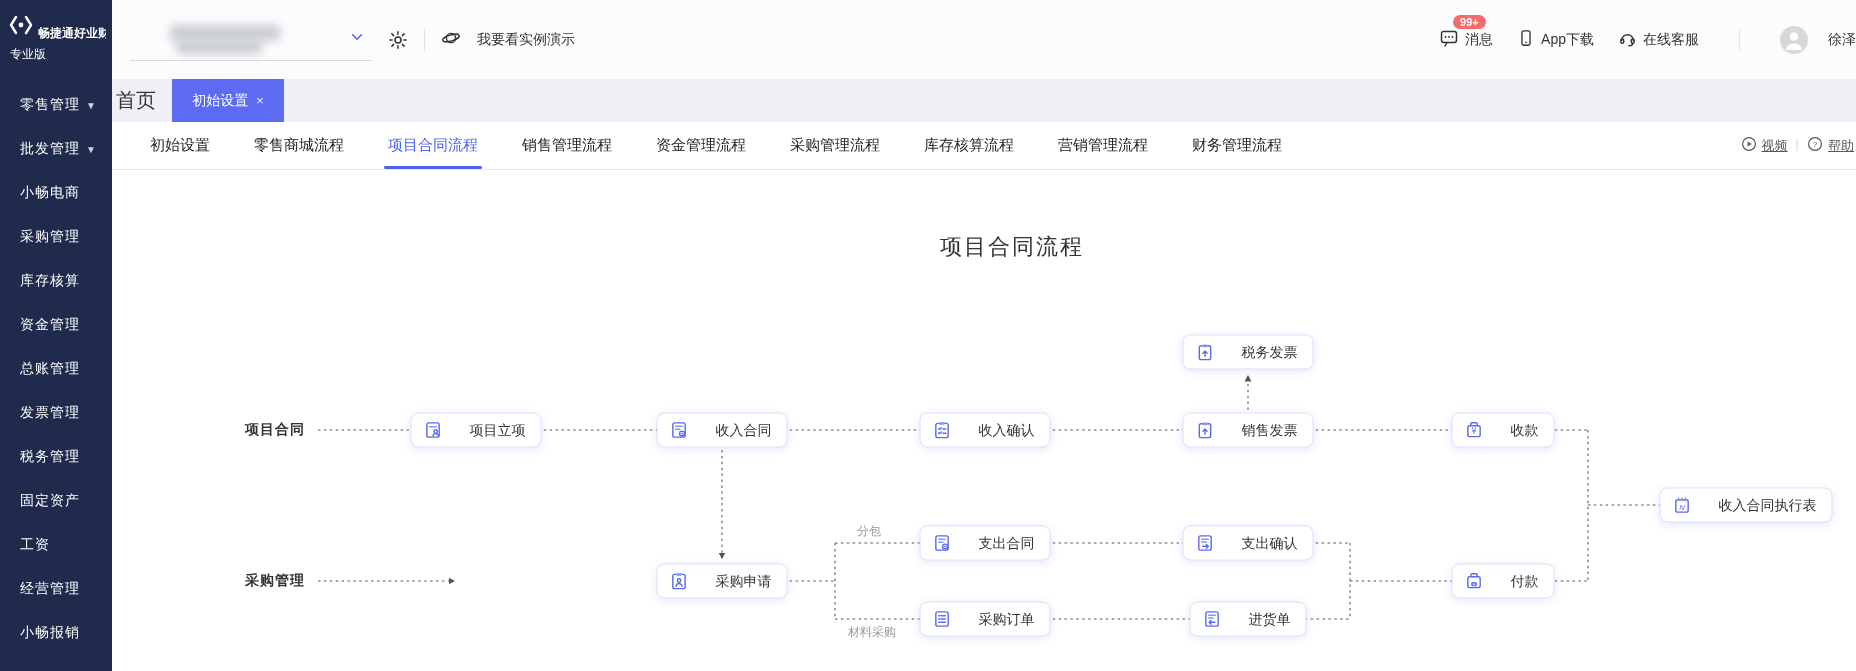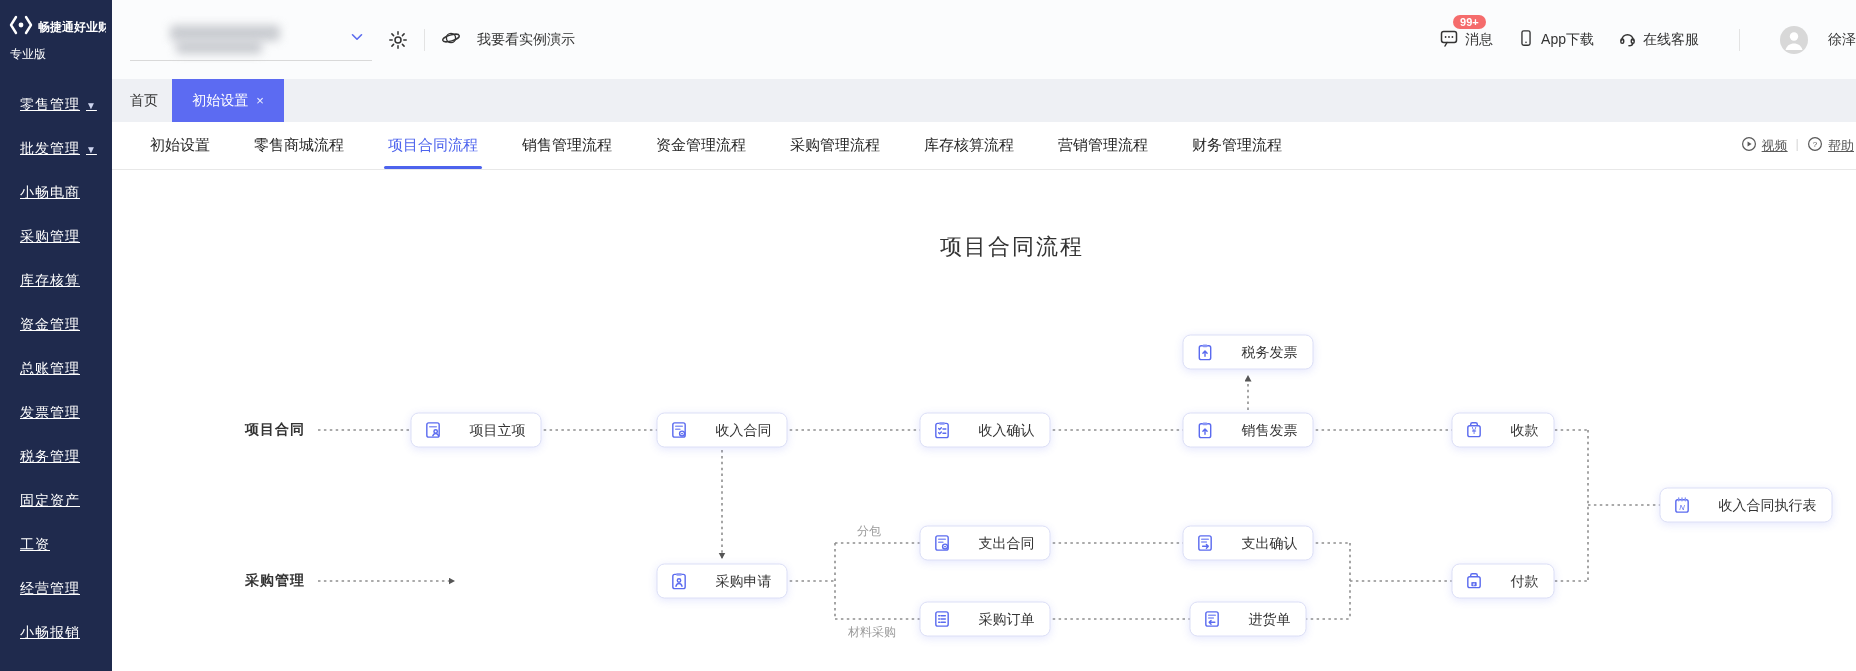--- a/index.html
+++ b/index.html
@@ -3,24 +3,24 @@
 <meta charset="utf-8">
 <style>
   * { margin:0; padding:0; box-sizing:border-box; }
   html,body { width:1856px; height:671px; overflow:hidden; background:#fff;
     font-family:"Liberation Sans","DejaVu Sans",sans-serif; }
   .app { position:relative; width:1856px; height:671px; display:flex; overflow:hidden; }
 
   
   .sidebar { width:112px; min-width:112px; height:671px; background:#1F2A4D; color:#fff; z-index:5; }
   .logo { padding:12px 6px 0 8px; }
-  .logo-row { display:flex; align-items:center; gap:4px;font-family:Liberation Serif, serif; }
+  .logo-row { display:flex; align-items:flex-end; gap:4px;font-family:Liberation Serif, serif; }
   .logo-text { font-size:12px; font-weight:bold; white-space:nowrap; overflow:hidden; }
   .edition { font-size:12px; margin-top:4px; padding-left:2px; }
-  .menu { margin-top:20px;text-decoration:underline; }
+  .menu { margin-top:20px; }
   .menu-item { height:44px; display:flex; align-items:center; padding-left:20px; font-size:14px;
     letter-spacing:1px; cursor:pointer; font-weight:500; }
   .menu-item .caret { margin-left:6px; font-size:10px; color:#cdd4ee; }
 
   
   .main { flex:1; display:flex; flex-direction:column; min-width:0; }
 
   
   .topbar { height:79px; background:#fbfcfd; display:flex; align-items:center; padding:0 0 0 18px; position:relative; }
   .selector { position:relative; width:242px; height:42px; border-bottom:1px solid #d9d9d9;
@@ -36,22 +36,22 @@
   .topbar-right { margin-left:auto; display:flex; align-items:center; gap:24px; padding-right:0; }
   .tb-item { display:flex; align-items:center; gap:6px; font-size:14px; color:#333; cursor:pointer; position:relative; }
   .badge { position:absolute; top:-13px; left:14px; background:#F56C6C; color:#fff; font-size:11px;
     padding:1px 7px; border-radius:9px; font-weight:bold; }
   .user { display:flex; align-items:center; gap:20px; white-space:nowrap; font-size:14px; color:#333; }
   .avatar { width:28px; height:28px; border-radius:50%; background:#d8d8d8; overflow:hidden;
     display:flex; align-items:flex-end; justify-content:center; }
 
   
   .tabstrip { height:43px; background:#eef0f4; display:flex; align-items:stretch; }
-  .wtab-home { width:56px; margin-left:4px; display:flex; align-items:center; justify-content:center;
-    font-size:14px; color:#333; cursor:pointer; }
+  .wtab-home { width:56px; margin-left:4px; display:flex; align-items:center; justify-content:flex-start;
+    font-size:20px; color:#333; cursor:pointer; }
   .wtab-active { min-width:112px; background:#5C6BF2; color:#fff; display:flex; align-items:center;
     justify-content:center; gap:8px; font-size:14px; padding:0 12px; cursor:pointer; }
   .wtab-active .close { font-size:13px; opacity:.9; cursor:pointer; }
 
   
   .content { flex:1; background:#fff; display:flex; flex-direction:column; min-width:0; }
   .flowtabs { height:48px; border-bottom:1px solid #e8e8e8; display:flex; align-items:center;
     padding-left:16px; gap:0; }
   .ftab { position:relative; height:100%; display:flex; align-items:center; padding:0 22px;
     font-size:15px; color:#262626; cursor:pointer; white-space:nowrap; }

